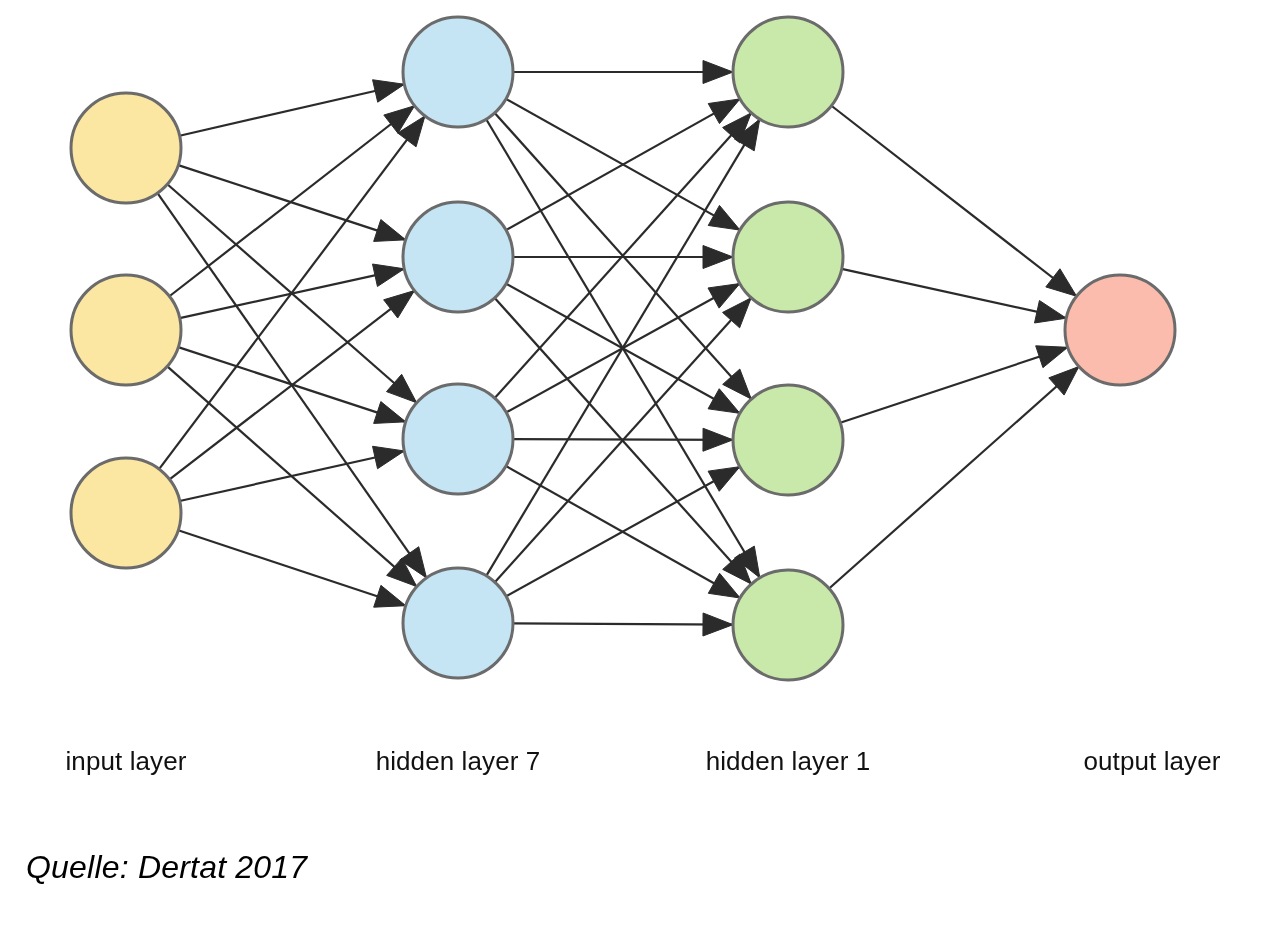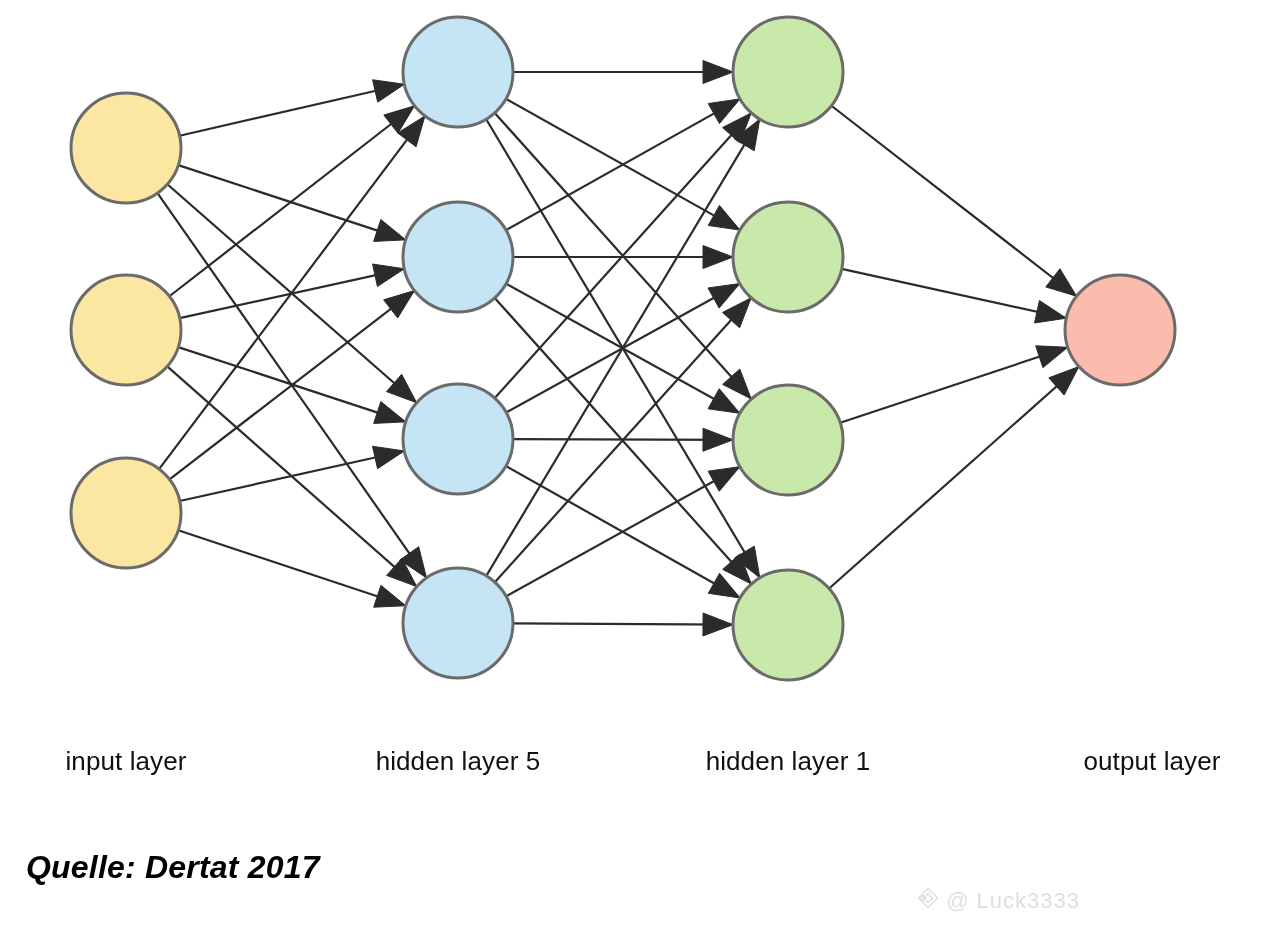--- a/index.html
+++ b/index.html
@@ -39,21 +39,21 @@
     white-space: nowrap;
     transform: translateX(-50%);
     letter-spacing: 0.1px;
   }
   .caption {
     position: absolute;
     left: 26px;
     top: 849px;
     font-size: 32px;
     font-style: italic;
-    font-weight: bold;
+    font-weight: normal;
     color: #000000;
     white-space: nowrap;
     letter-spacing: 0.2px;
   }
   .watermark {
     position: absolute;
     right: 16px;
     bottom: 12px;
     display: flex;
     align-items: center;
@@ -212,30 +212,20 @@
         <circle cx="788" cy="72" r="55" fill="#c8e9aa" stroke="#6b6b6b" stroke-width="3"></circle>
         <circle cx="788" cy="257" r="55" fill="#c8e9aa" stroke="#6b6b6b" stroke-width="3"></circle>
         <circle cx="788" cy="440" r="55" fill="#c8e9aa" stroke="#6b6b6b" stroke-width="3"></circle>
         <circle cx="788" cy="625" r="55" fill="#c8e9aa" stroke="#6b6b6b" stroke-width="3"></circle>
         <circle cx="1120" cy="330" r="55" fill="#fbbcad" stroke="#6b6b6b" stroke-width="3"></circle>
       </g>
   </svg>
 
   <div id="labels-group">
       <div class="layer-label" style="left: 126px; top: 746px;">input layer</div>
-      <div class="layer-label" style="left: 458px; top: 746px;">hidden layer 5</div>
+      <div class="layer-label" style="left: 458px; top: 746px;">hidden layer 7</div>
       <div class="layer-label" style="left: 788px; top: 746px;">hidden layer 1</div>
       <div class="layer-label" style="left: 1120px; top: 746px; margin-left: 32px;">output layer</div>
     </div>
 
   <div class="caption">Quelle: Dertat 2017</div>
 
-  <div class="watermark">
-    <span>
-      <svg width="24" height="24" viewBox="0 0 24 24" fill="none" stroke="#dedede" stroke-width="1.4">
-        <path d="M12 2.5 L21.5 12 L12 21.5 L2.5 12 Z"></path>
-        <path d="M12 7.5 L16.5 12 L12 16.5 L7.5 12 Z"></path>
-        <path d="M7 9.5 L9.5 12 L7 14.5 L4.5 12 Z"></path>
-      </svg>
-    </span>
-    <span class="wm-text">@ Luck3333</span>
-  </div>
 </div>
 
 </body></html>

